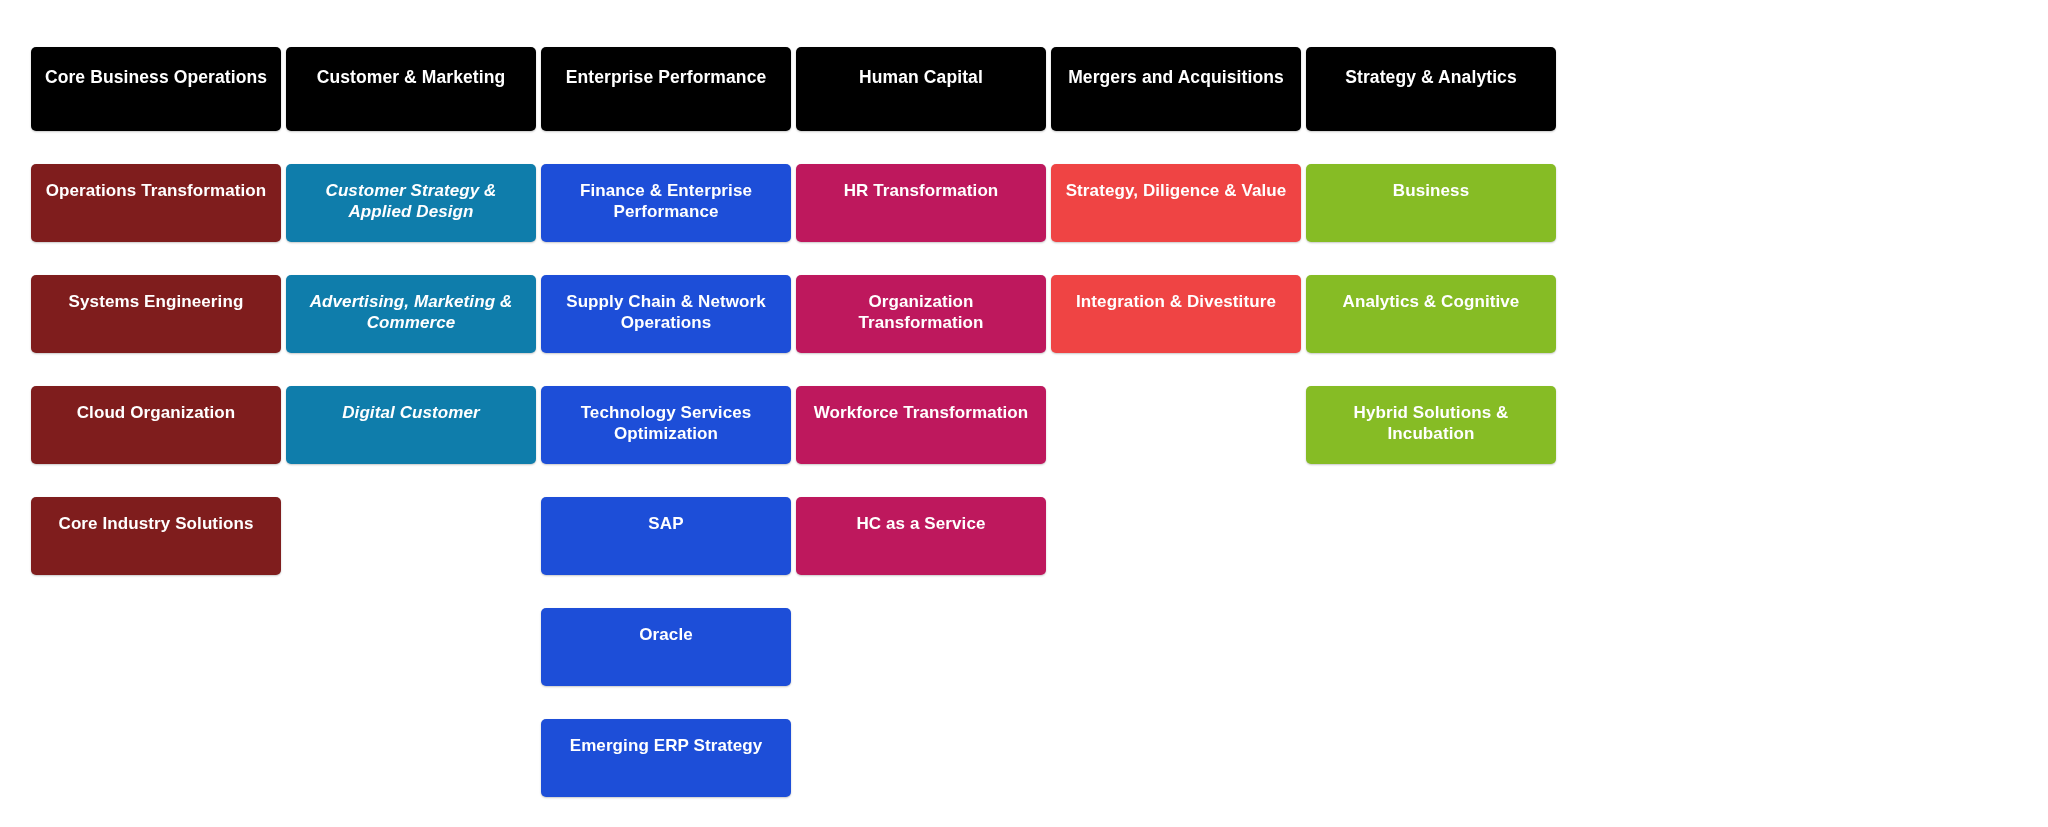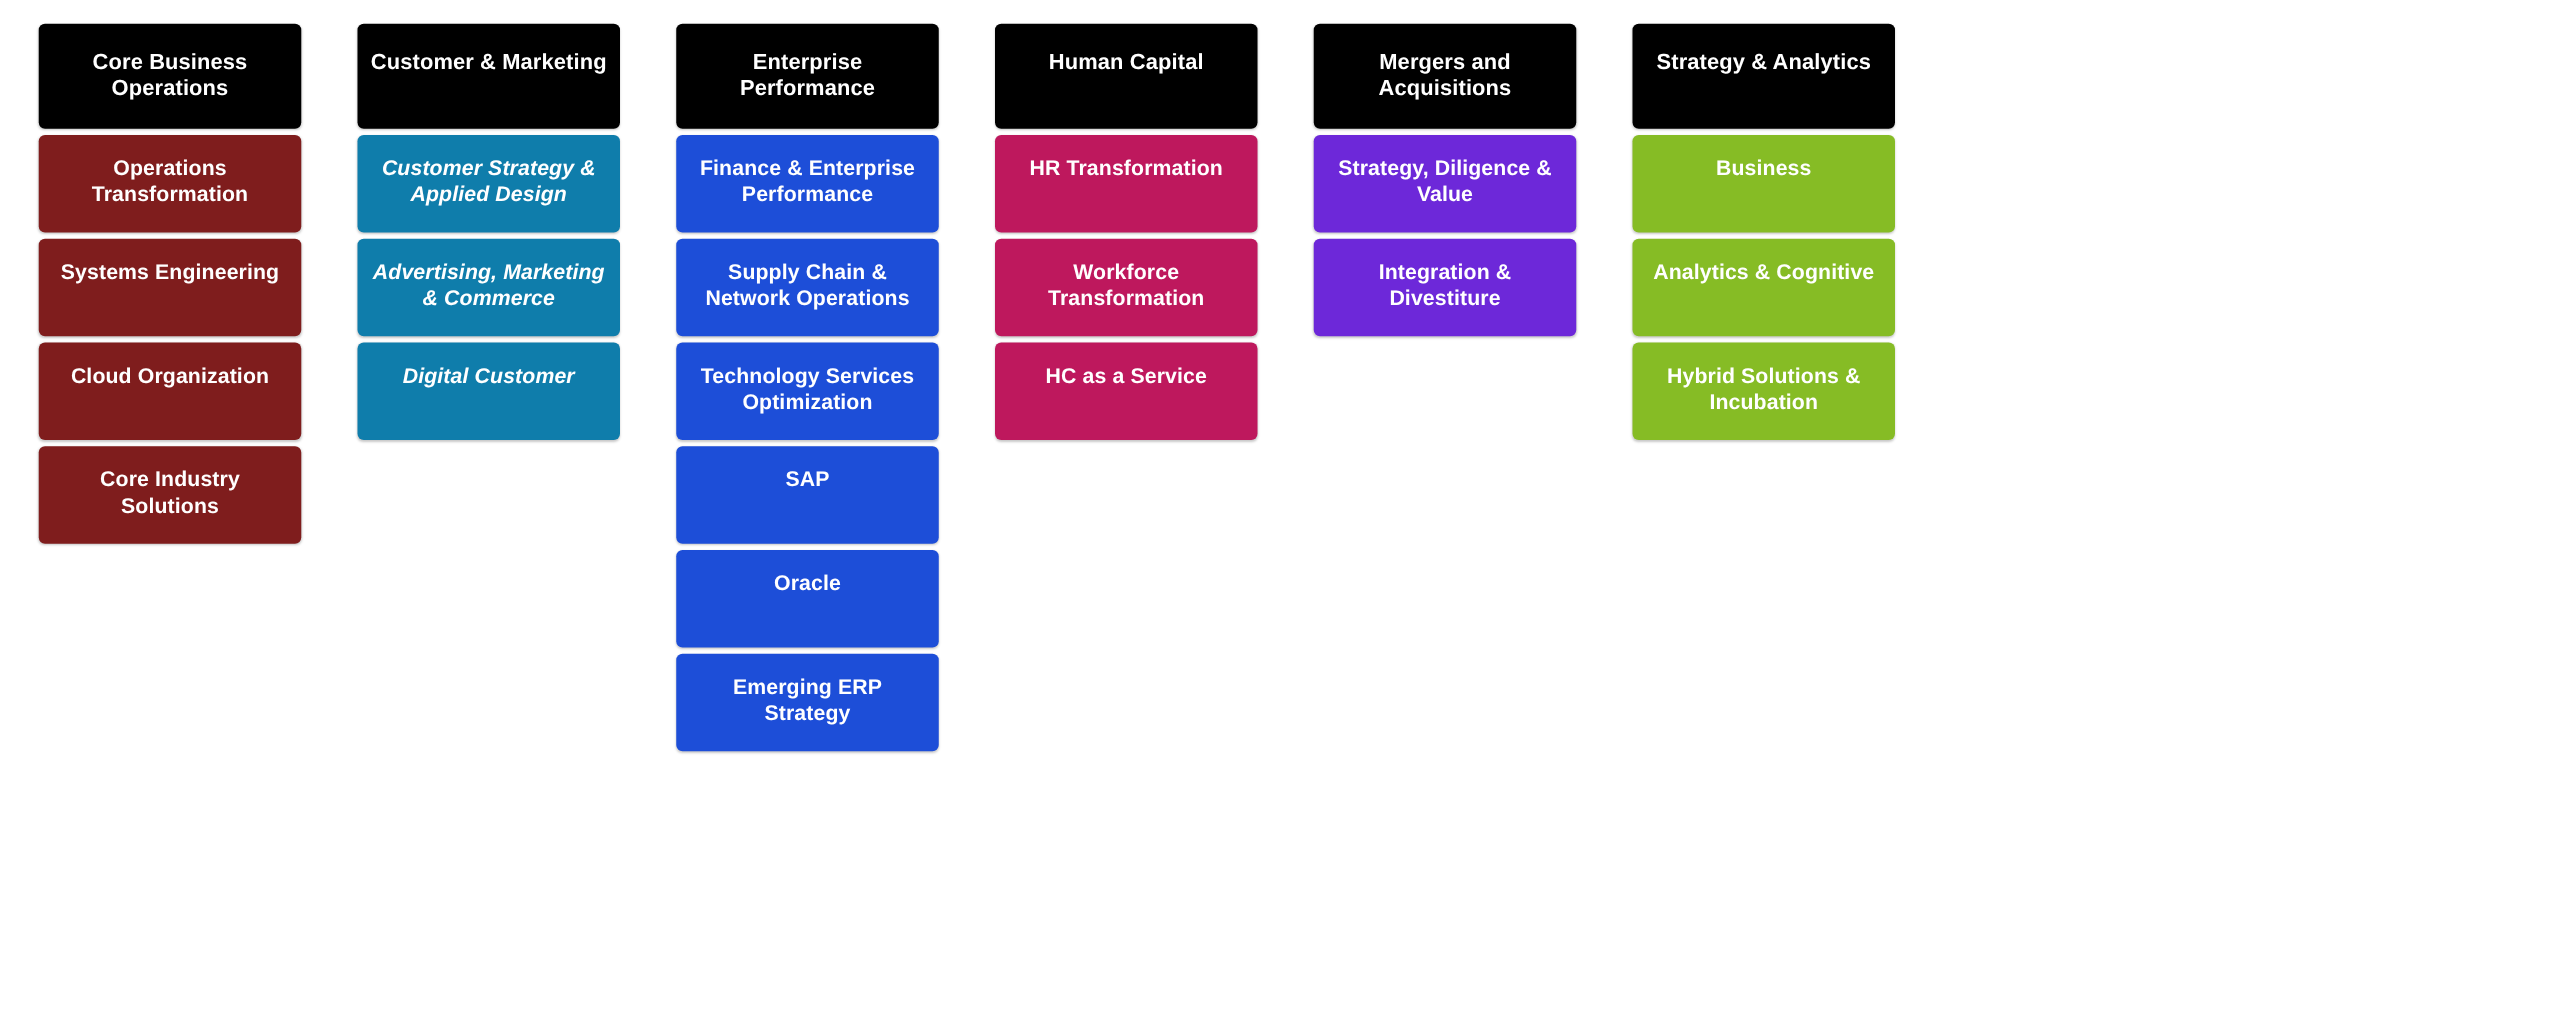--- a/index.html
+++ b/index.html
@@ -32,32 +32,33 @@
 
   .column {
     width: 250px;
     display: flex;
     flex-direction: column;
     gap: 5px;
   }
 
   .cell {
     box-sizing: border-box;
-    width: 210px;
+    width: 250px;
     border-radius: 5px;
     display: flex;
     align-items: center;
     justify-content: center;
     text-align: center;
     color: #ffffff;
     padding: 6px 10px;
     line-height: 1.22;
     letter-spacing: 0.1px;
     font-weight: bold;
     box-shadow: 0 1px 2px rgba(0,0,0,0.22);
+    margin-top: 28px;
   }
 
   .cell.header {
     height: 84px;
     background: #000000;
     font-size: 17.5px;
     align-items: flex-start;
     padding-top: 20px;
   }
 
@@ -71,21 +72,21 @@
   .cell-text {
     display: block;
     width: 100%;
   }
 
   
   .c-gray       { background: #7f1d1d; }
   .c-blue       { background: #0f7dab; font-style: italic; }
   .c-teal       { background: #1d4ed8; }
   .c-lightblue  { background: #be185d; }
-  .c-green      { background: #6d28d9; }
+  .c-green      { background: #ef4444; }
   .c-lightgreen { background: #86bc25; }
   .c-black      { background: #000000; }
 </style>
 </head>
 <body>
 
 <div id="matrix">
   <div class="columns" id="columns-root">
       <div class="column">
         <div class="cell header c-black">
@@ -142,20 +143,23 @@
         </div>
       </div>
       <div class="column">
         <div class="cell header c-black">
           <span class="cell-text">Human Capital</span>
         </div>
         <div class="cell item c-lightblue">
           <span class="cell-text">HR Transformation</span>
         </div>
         <div class="cell item c-lightblue">
+          <span class="cell-text">Organization Transformation</span>
+        </div>
+        <div class="cell item c-lightblue">
           <span class="cell-text">Workforce Transformation</span>
         </div>
         <div class="cell item c-lightblue">
           <span class="cell-text">HC as a Service</span>
         </div>
       </div>
       <div class="column">
         <div class="cell header c-black">
           <span class="cell-text">Mergers and Acquisitions</span>
         </div>

